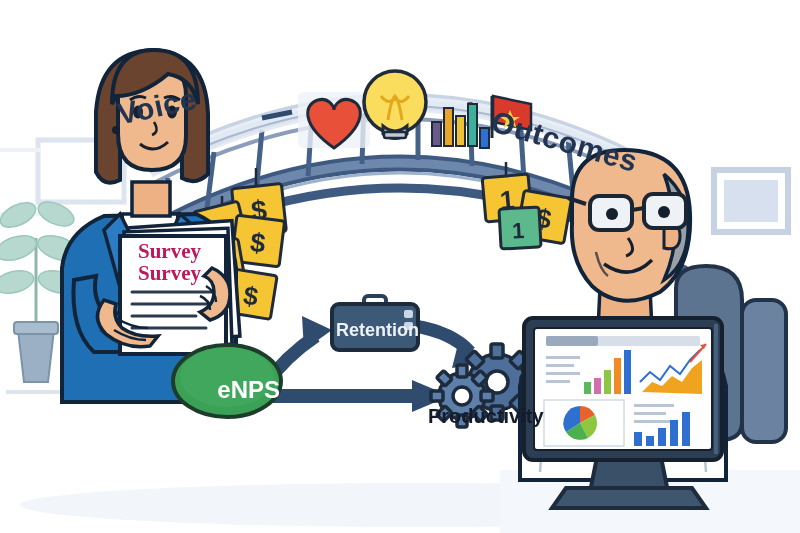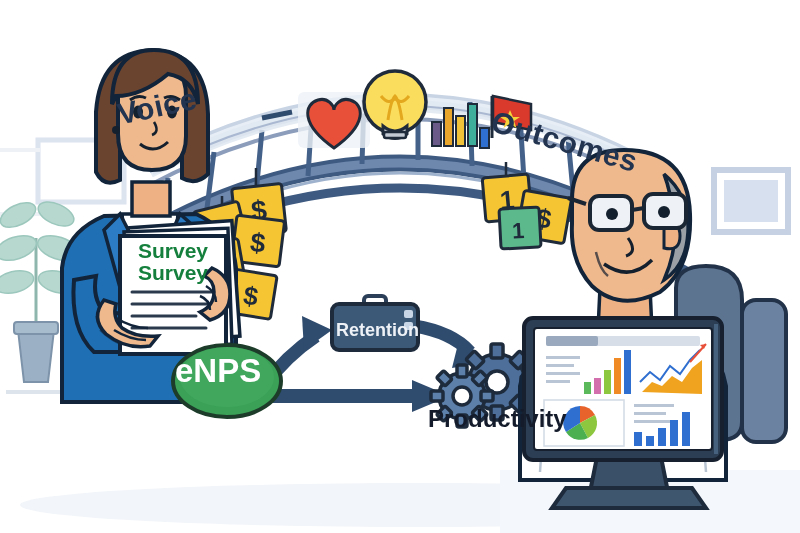--- a/index.html
+++ b/index.html
@@ -2,24 +2,24 @@
 <html><head>
 <meta charset="utf-8">
 <style>
   html,body{margin:0;padding:0;background:#ffffff;}
   body{width:800px;height:533px;overflow:hidden;font-family:"Liberation Sans",sans-serif;}
   #scene{position:relative;width:800px;height:533px;background:#ffffff;overflow:hidden;}
   #scene svg{position:absolute;left:0;top:0;}
   .lbl{position:absolute;font-family:"Liberation Sans",sans-serif;font-weight:bold;color:#22344f;white-space:nowrap;}
   #voice-label{left:118px;top:98px;font-size:30px;transform:rotate(-12deg);transform-origin:left center;letter-spacing:0.5px;}
   #outcomes-label{left:492px;top:104px;font-size:30px;transform:rotate(16deg);transform-origin:left center;letter-spacing:0.5px;}
-  #survey-label{left:138px;top:240px;font-size:21px;color:#15803d;line-height:1.05;text-align:left;}
-  #enps-label{left:175px;top:352px;width:105px;text-align:left;font-size:33px;color:#ffffff;letter-spacing:0px;}
+  #survey-label{left:138px;top:240px;font-size:21px;color:#be185d;line-height:1.05;text-align:left;font-family:Liberation Serif, serif;}
+  #enps-label{left:175px;top:376px;width:105px;text-align:right;font-size:24px;color:#ffffff;letter-spacing:0px;}
   #retention-label{left:336px;top:320px;width:78px;text-align:left;font-size:18px;color:#eef2f7;}
-  #productivity-label{left:428px;top:405px;font-size:24px;color:#141c2b;}
+  #productivity-label{left:428px;top:405px;font-size:20px;color:#141c2b;}
 </style>
 </head>
 <body>
 
 <div id="scene">
 
   <svg width="800" height="533" viewBox="0 0 800 533">
     <defs>
       <clipPath id="screenClip">
           <rect x="536" y="330" width="174" height="118" rx="2"></rect>

